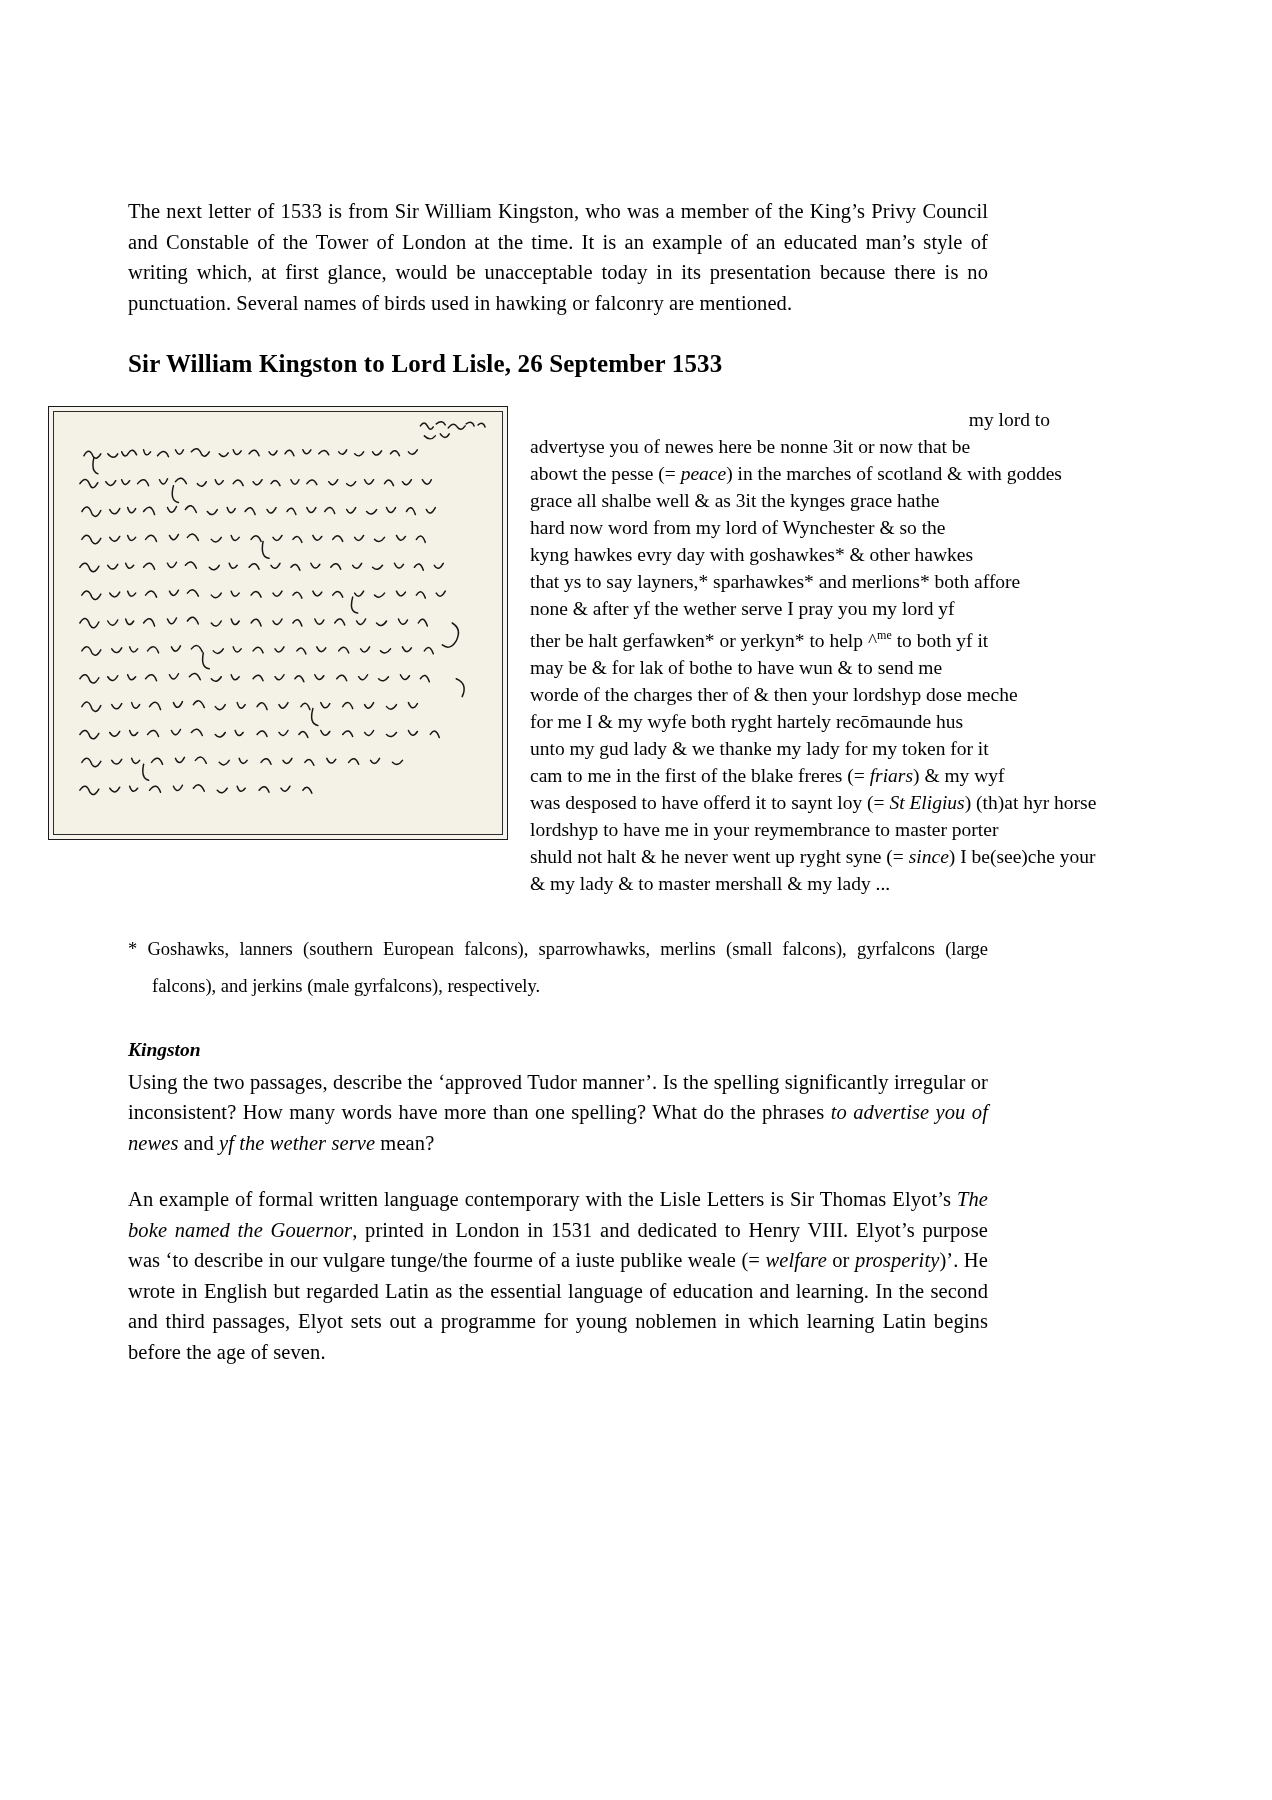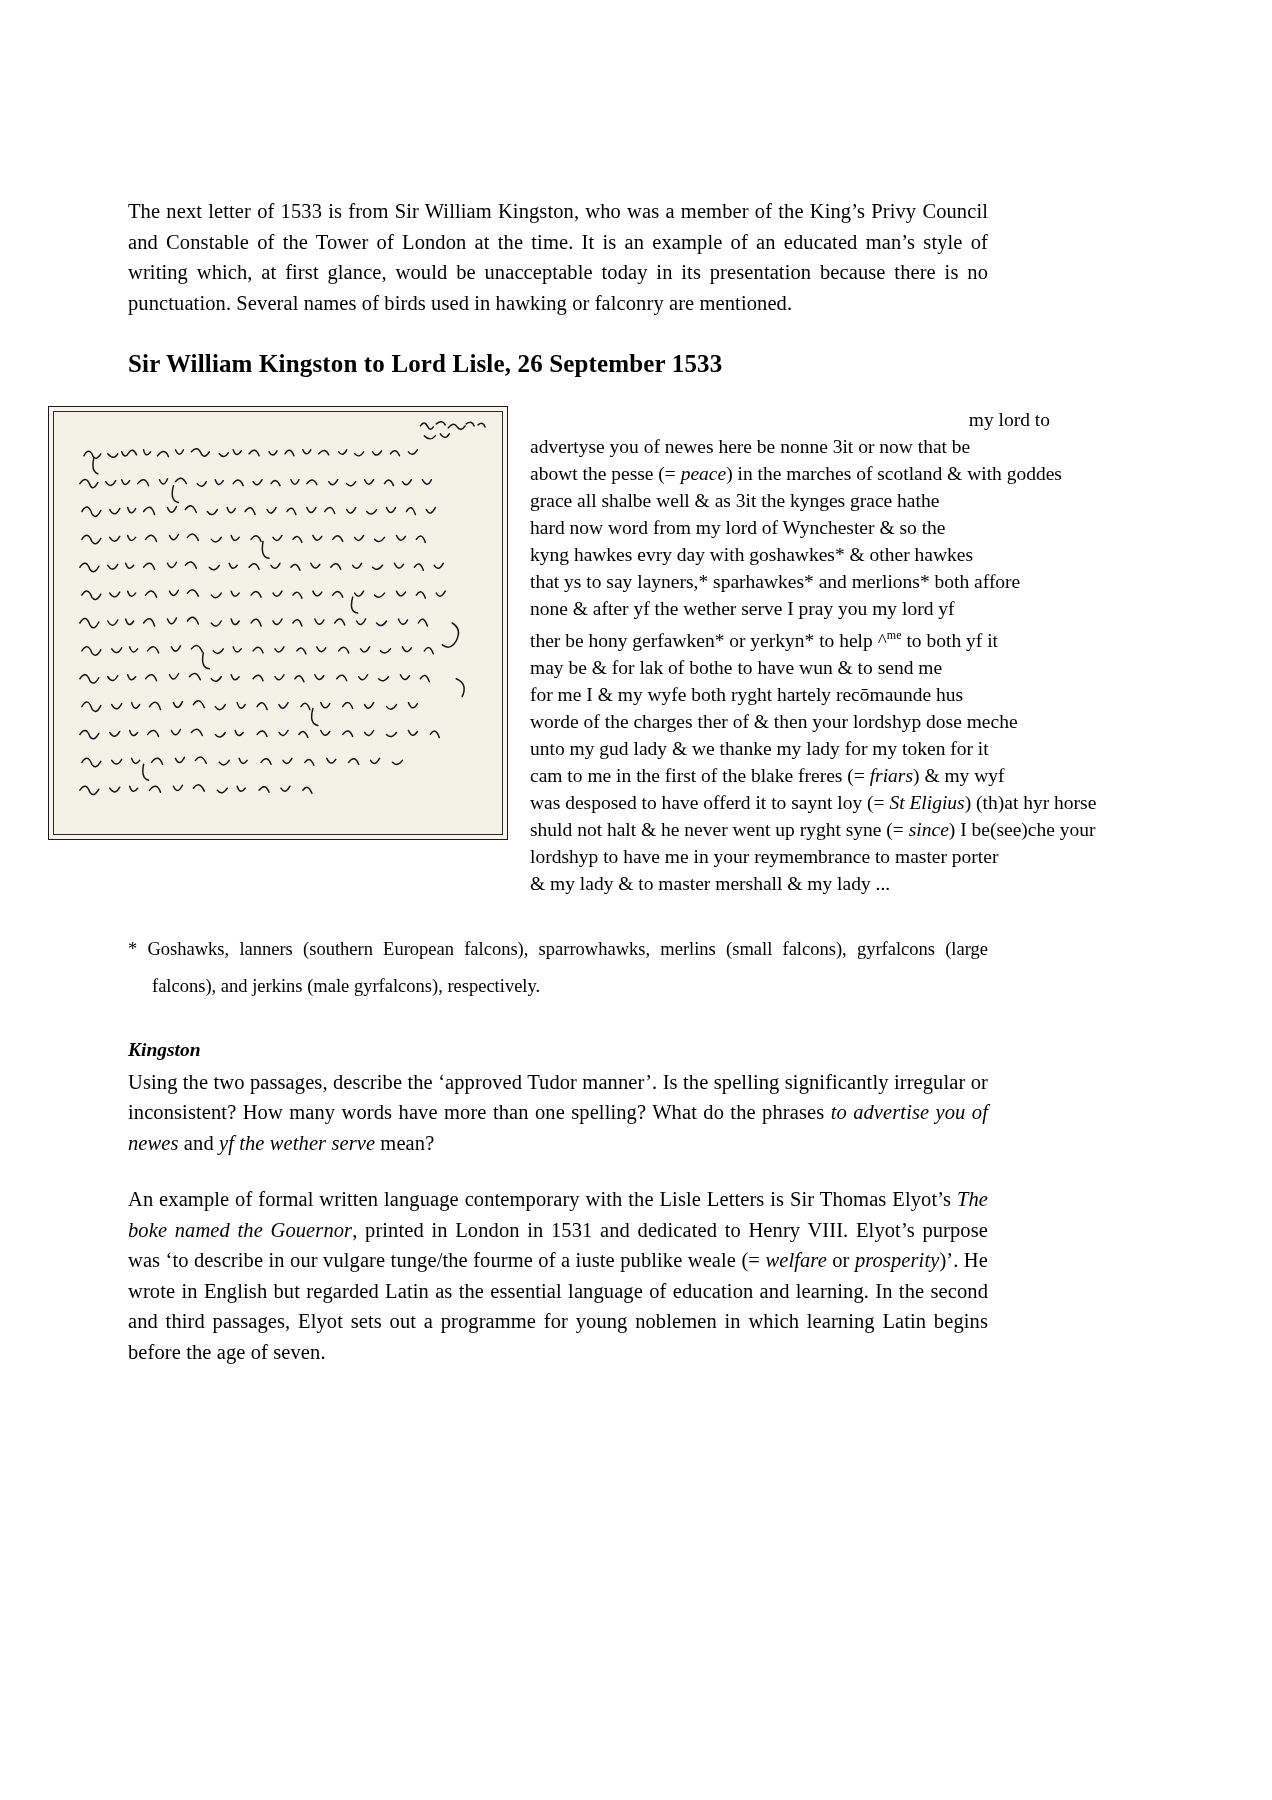--- a/index.html
+++ b/index.html
@@ -159,29 +159,29 @@
 
       <div class="transcript">
         <div class="tline first"><span>my lord to</span></div>
         <div class="tline"><span>advertyse you of newes here be nonne 3it or now that be</span></div>
         <div class="tline"><span>abowt the pesse (= </span><i>peace</i><span>) in the marches of scotland &amp; with goddes</span></div>
         <div class="tline"><span>grace all shalbe well &amp; as 3it the kynges grace hathe</span></div>
         <div class="tline"><span>hard now word from my lord of Wynchester &amp; so the</span></div>
         <div class="tline"><span>kyng hawkes evry day with goshawkes* &amp; other hawkes</span></div>
         <div class="tline"><span>that ys to say layners,* sparhawkes* and merlions* both affore</span></div>
         <div class="tline"><span>none &amp; after yf the wether serve I pray you my lord yf</span></div>
-        <div class="tline"><span>ther be hony gerfawken* or yerkyn* to help ^</span><span class="sup">me</span><span> to both yf it</span></div>
+        <div class="tline"><span>ther be halt gerfawken* or yerkyn* to help ^</span><span class="sup">me</span><span> to both yf it</span></div>
         <div class="tline"><span>may be &amp; for lak of bothe to have wun &amp; to send me</span></div>
+        <div class="tline"><span>worde of the charges ther of &amp; then your lordshyp dose meche</span></div>
         <div class="tline"><span>for me I &amp; my wyfe both ryght hartely recōmaunde hus</span></div>
-        <div class="tline"><span>worde of the charges ther of &amp; then your lordshyp dose meche</span></div>
         <div class="tline"><span>unto my gud lady &amp; we thanke my lady for my token for it</span></div>
         <div class="tline"><span>cam to me in the first of the blake freres (= </span><i>friars</i><span>) &amp; my wyf</span></div>
         <div class="tline"><span>was desposed to have offerd it to saynt loy (= </span><i>St Eligius</i><span>) (th)at hyr horse</span></div>
+        <div class="tline"><span>lordshyp to have me in your reymembrance to master porter</span></div>
         <div class="tline"><span>shuld not halt &amp; he never went up ryght syne (= </span><i>since</i><span>) I be(see)che your</span></div>
-        <div class="tline"><span>lordshyp to have me in your reymembrance to master porter</span></div>
         <div class="tline"><span>&amp; my lady &amp; to master mershall &amp; my lady ...</span></div>
       </div>
     </div>
 
     <div style="height:34px"></div>
 
     <p class="footnote">*  Goshawks, lanners (southern European falcons), sparrowhawks, merlins (small falcons), gyrfalcons (large falcons), and jerkins (male gyrfalcons), respectively.</p>
 
     <div style="height:34px"></div>
 

